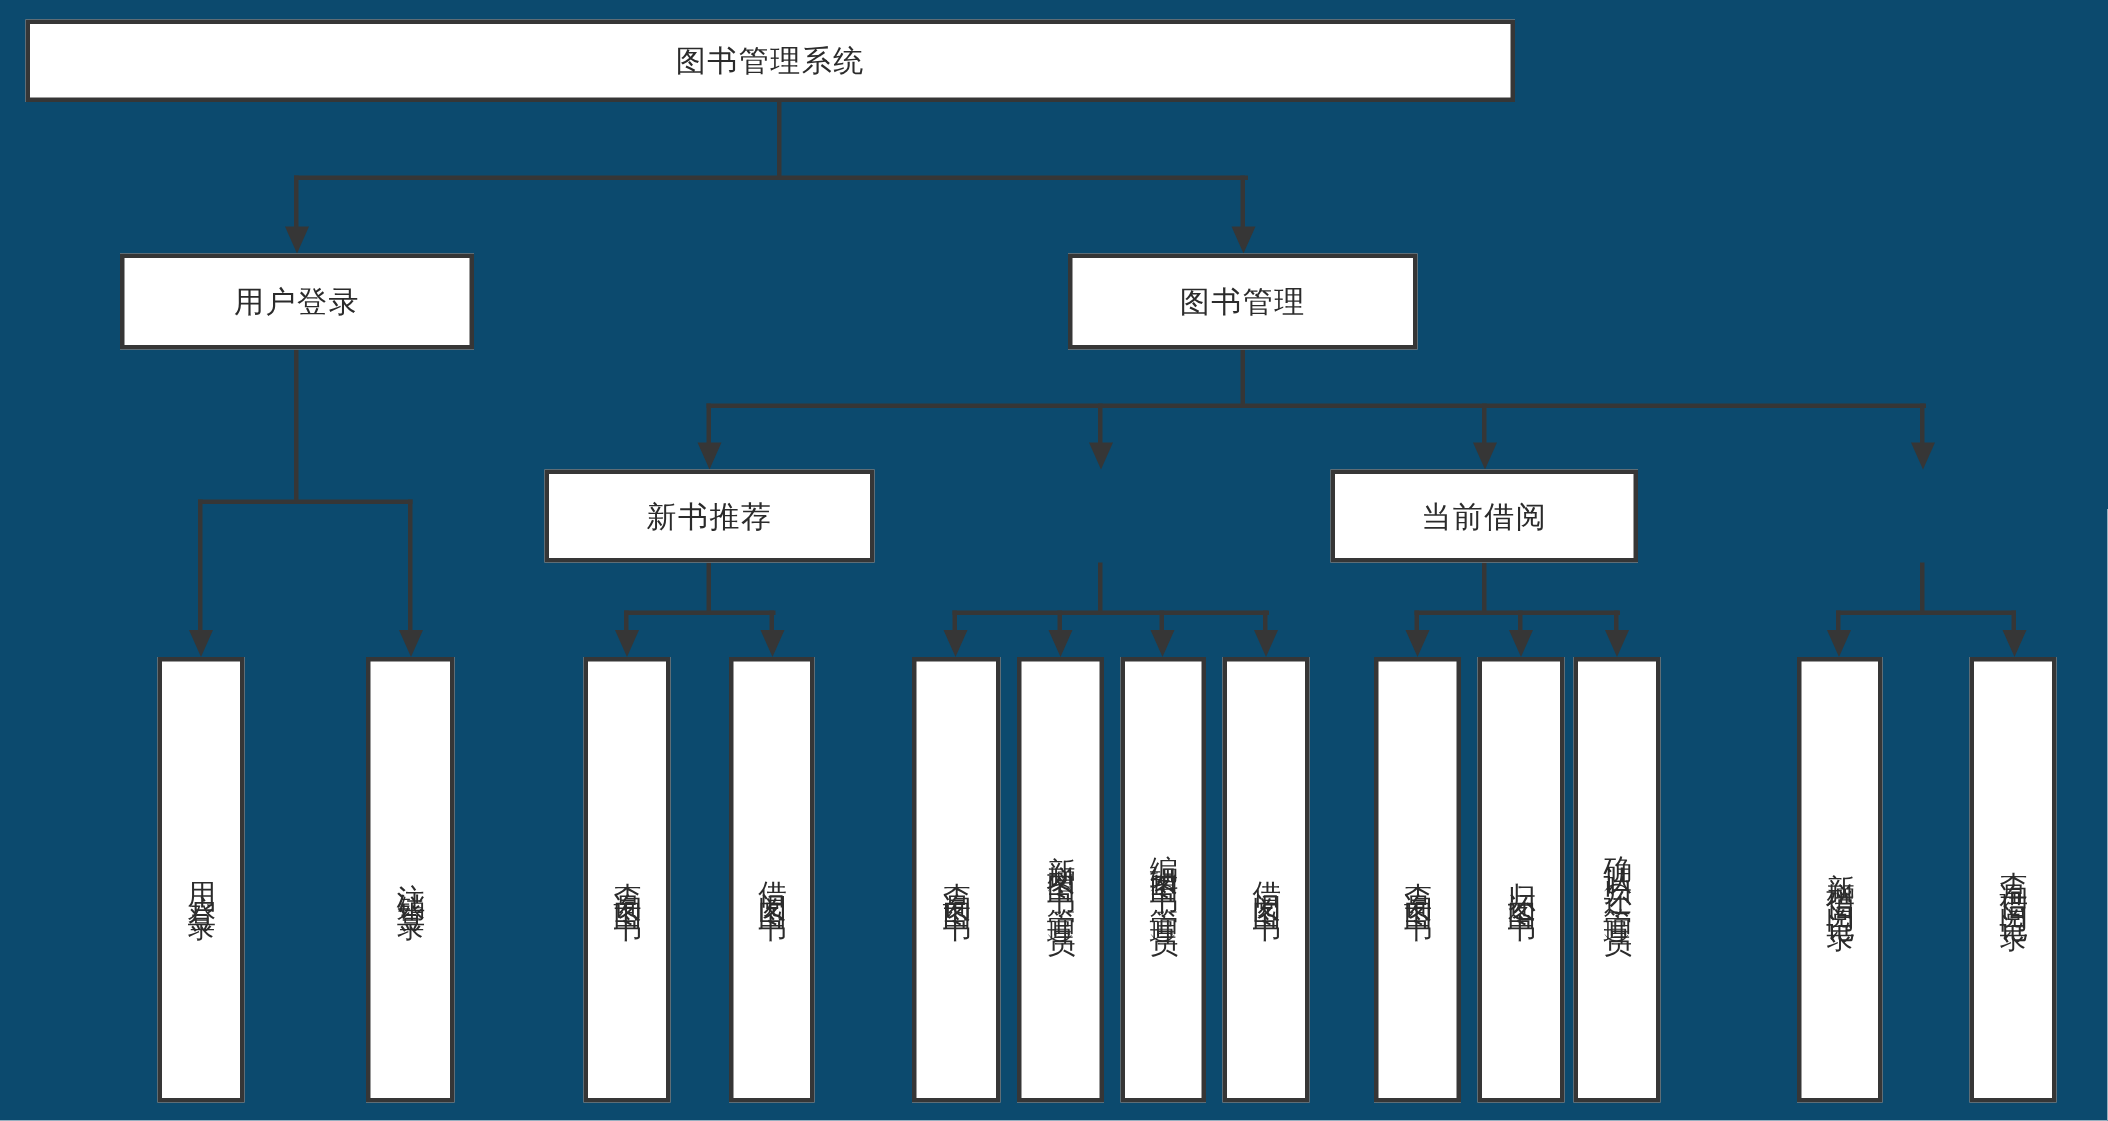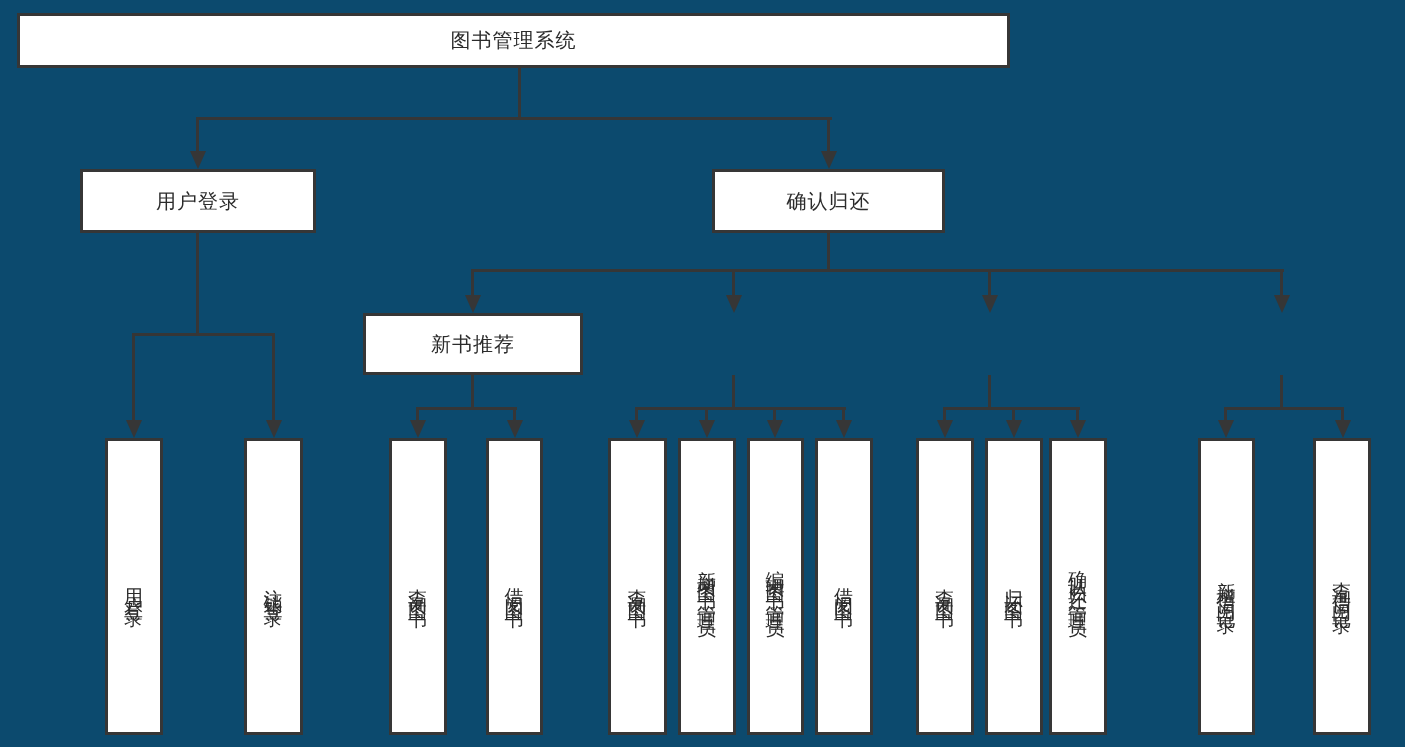--- a/index.html
+++ b/index.html
@@ -37,28 +37,31 @@
 
   <div class="box hbox" style="left:17px;top:13px;width:993px;height:55px;">
     <span>图书管理系统</span>
   </div>
 
   <div class="box hbox" style="left:80px;top:169px;width:236px;height:64px;">
     <span>用户登录</span>
   </div>
 
   <div class="box hbox" style="left:712px;top:169px;width:233px;height:64px;">
-    <span>确认归还</span>
+    <span>图书管理</span>
   </div>
 
   <div class="box hbox" style="left:363px;top:313px;width:220px;height:62px;align-items:center;">
     <span>新书推荐</span>
   </div>
 
 
+  <div class="box hbox" style="left:887px;top:313px;width:205px;height:62px;">
+    <span>当前借阅</span>
+  </div>
 
 
   <div class="box vbox" style="left:105px;top:438px;width:58px;height:297px;">
     <span>用户登录</span>
   </div>
 
   <div class="box vbox" style="left:244px;top:438px;width:59px;height:297px;">
     <span>注销登录</span>
   </div>
 

